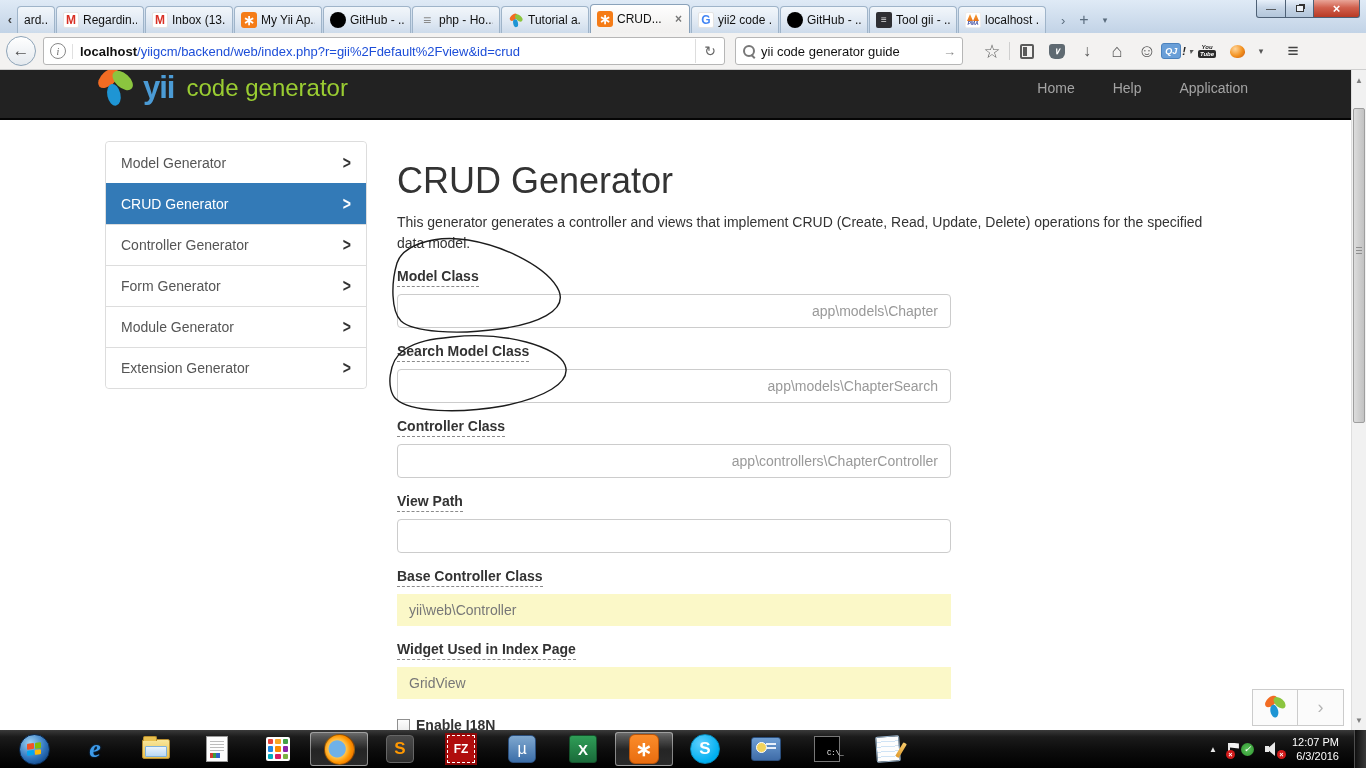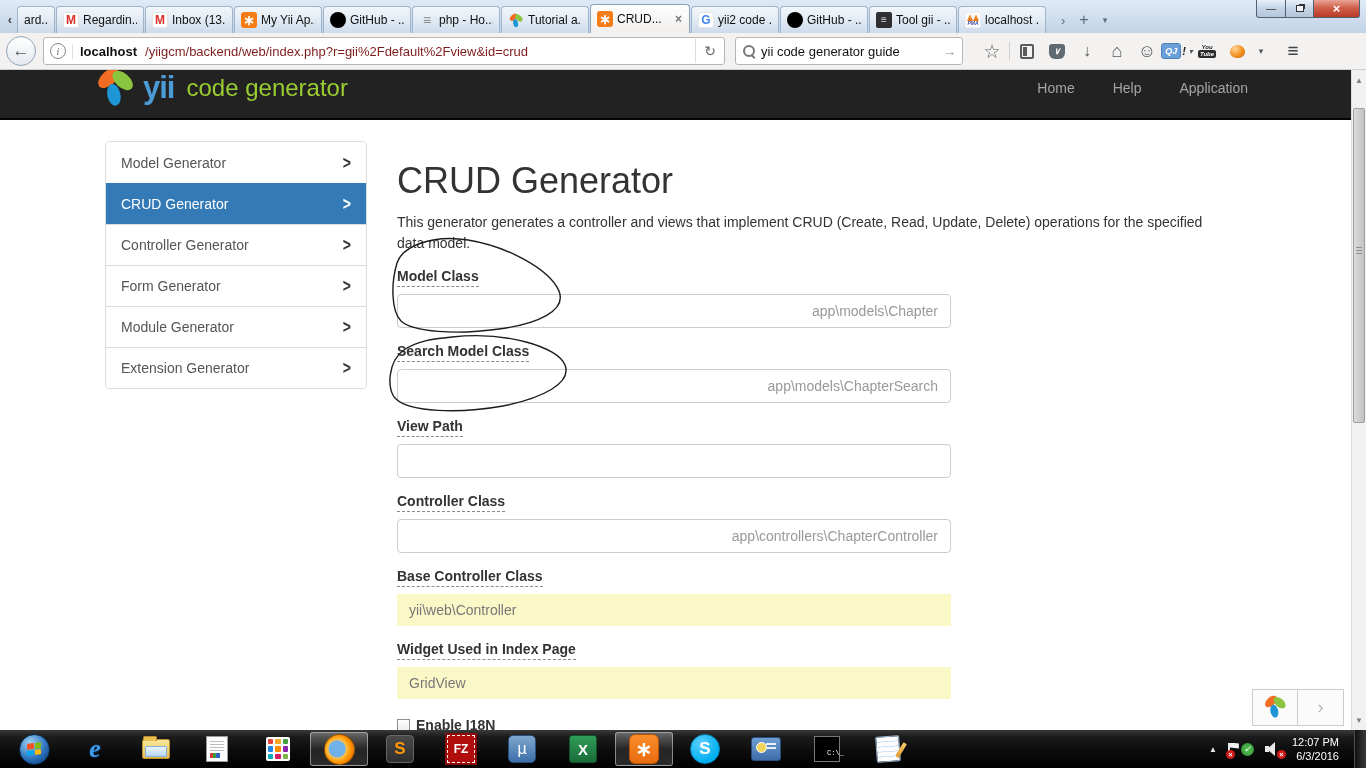--- a/index.html
+++ b/index.html
@@ -55,21 +55,21 @@
     border-bottom:1px solid #cfcfcf; display:flex; align-items:center; padding:0 6px; }
   #back-btn { width:30px; height:30px; border-radius:50%; border:1px solid #8ea4b8;
     background:linear-gradient(#ffffff,#e4e9ee); display:flex; align-items:center; justify-content:center;
     color:#555; font-size:17px; font-weight:bold; flex:none; }
   #urlbar { width:682px; height:28px; margin-left:7px; background:#fff; border:1px solid #b6b6b6; border-radius:3px;
     display:flex; align-items:center; padding:0 4px; font-size:13px; }
   #info-icon { width:16px; height:16px; border:1px solid #888; border-radius:50%; color:#666; font-size:10px;
     display:flex; align-items:center; justify-content:center; font-style:italic; font-family:"Liberation Serif",serif; margin:0 6px 0 2px; flex:none; }
   #url-text { flex:1; white-space:nowrap; overflow:hidden; border-left:1px solid #e0e0e0; padding-left:7px; }
   #url-host { color:#111; }
-  #url-path { color:#7f1d1d;padding-left:8px; }
+  #url-path { color:#1d4ed8; }
   #reload-icon { border-left:1px solid #ddd; padding:4px 4px 4px 8px; color:#666; font-size:14px; }
   #searchbar { width:228px; height:28px; margin-left:10px; background:#fff; border:1px solid #b6b6b6; border-radius:3px;
     display:flex; align-items:center; padding:0 6px; }
   .mag { position:relative; width:14px; height:14px; flex:none; margin-right:5px; }
   .mag::before { content:""; position:absolute; left:1px; top:1px; width:8px; height:8px; border:2px solid #777; border-radius:50%; }
   .mag::after { content:""; position:absolute; left:10px; top:10px; width:2px; height:5px; background:#777; transform:rotate(-45deg); }
   #search-input { border:none; outline:none; flex:1; font-size:13px; color:#111; font-family:"Liberation Sans",sans-serif; background:transparent; min-width:0; }
   .search-go { color:#888; font-size:13px; flex:none; }
   #toolbar-icons { display:flex; align-items:center; margin-left:14px; gap:0; }
   .tb-ic { width:30px; height:26px; display:flex; align-items:center; justify-content:center; color:#5a5a5a; font-size:16px; }
@@ -387,26 +387,26 @@
       <div id="form-fields">
           <div class="form-group">
             <div><span class="field-label">Model Class</span></div>
             <input class="gii-input" value="app\models\Chapter" readonly="" style="">
           </div>
           <div class="form-group">
             <div><span class="field-label">Search Model Class</span></div>
             <input class="gii-input" value="app\models\ChapterSearch" readonly="" style="">
           </div>
           <div class="form-group">
+            <div><span class="field-label">Controller Class</span></div>
+            <input class="gii-input" value="app\controllers\ChapterController" readonly="" style="">
+          </div>
+          <div class="form-group">
             <div><span class="field-label">View Path</span></div>
             <input class="gii-input" value="" readonly="" style="">
-          </div>
-          <div class="form-group">
-            <div><span class="field-label">Controller Class</span></div>
-            <input class="gii-input" value="app\controllers\ChapterController" readonly="" style="">
           </div>
           <div class="form-group">
             <div><span class="field-label">Base Controller Class</span></div>
             <div class="gii-input sticky">yii\web\Controller</div>
           </div>
           <div class="form-group">
             <div><span class="field-label">Widget Used in Index Page</span></div>
             <div class="gii-input sticky">GridView</div>
           </div>
         </div>

